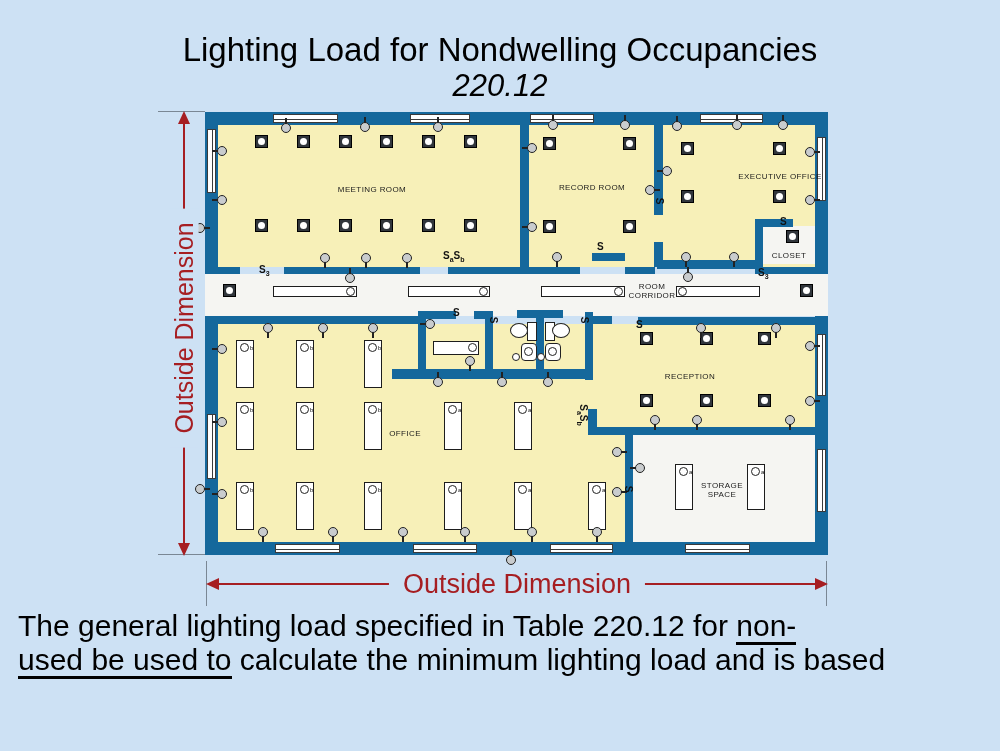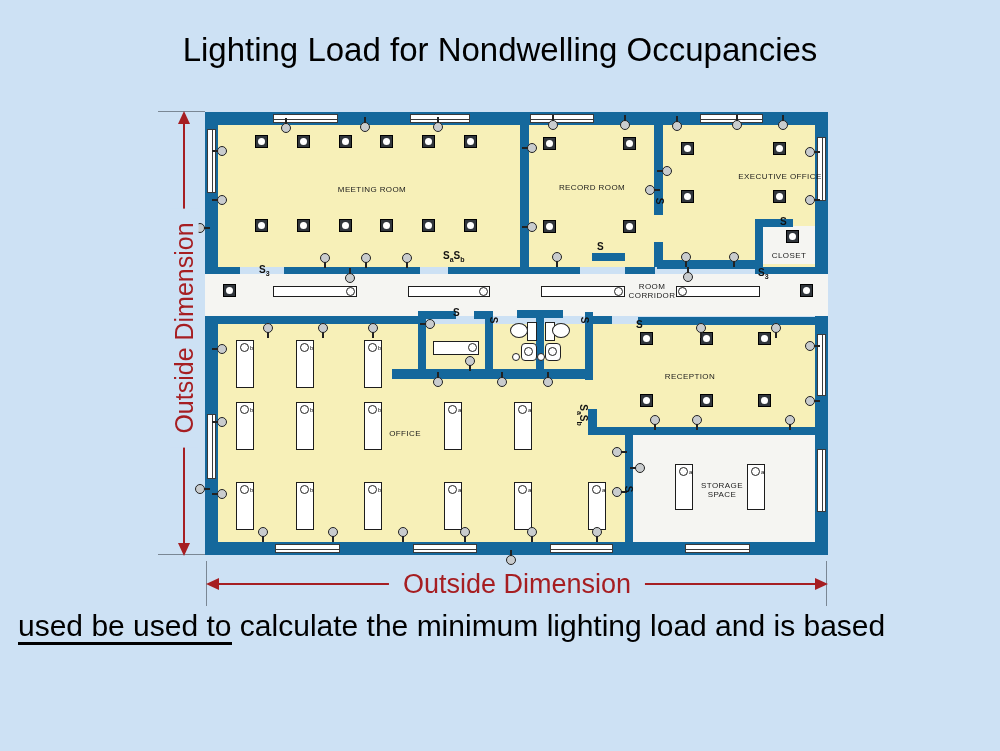--- a/index.html
+++ b/index.html
@@ -61,20 +61,21 @@
   #body-text .u{border-bottom:3px solid #000;}
   .copyright{position:absolute;left:0;top:726px;width:100%;text-align:center;
              font-size:15px;color:#000;}
 </style>
 </head>
 <body>
 
 <div class="canvas">
 
   <div class="title">Lighting Load for Nondwelling Occupancies</div>
+  <div class="subtitle">220.12</div>
 
   <div id="plan">
       <div class="abs region-yellow" style="left: 218px; top: 101px; width: 597px; height: 142px;"></div>
       <div class="abs region-yellow" style="left: 218px; top: 300px; width: 407px; height: 218px;"></div>
       <div class="abs region-yellow" style="left: 593px; top: 300px; width: 222px; height: 103px;"></div>
       <div class="abs region-white" style="left: 205px; top: 250px; width: 623px; height: 42px;"></div>
       <div class="abs region-white" style="left: 632px; top: 411px; width: 183px; height: 107px;"></div>
       <div class="abs region-white" style="left: 763px; top: 202px; width: 52px; height: 38px;"></div>
       <div class="abs wall" style="left: 205px; top: 88px; width: 623px; height: 13px;"></div>
       <div class="abs wall" style="left: 205px; top: 88px; width: 13px; height: 162px;"></div>
@@ -524,16 +525,17 @@
   <div>
     <div class="tick" style="left:206px;top:537px;width:1px;height:45px;"></div>
     <div class="tick" style="left:826px;top:537px;width:1px;height:45px;"></div>
     <div class="dimline" style="left:215px;top:559px;width:604px;height:2px;"></div>
     <div class="arrow arr-left" style="left:206px;top:554px;"></div>
     <div class="arrow arr-right" style="left:815px;top:554px;"></div>
     <div class="dimlabel bottom-label">Outside Dimension</div>
   </div>
 
   <div id="body-text">
+      <div><span>The general lighting load specified in Table 220.12 for </span><span class="u">non-</span></div>
       <div><span class="u">used be used to</span><span> calculate the minimum lighting load and is based</span></div>
     </div>
 
 </div>
 
 </body></html>

